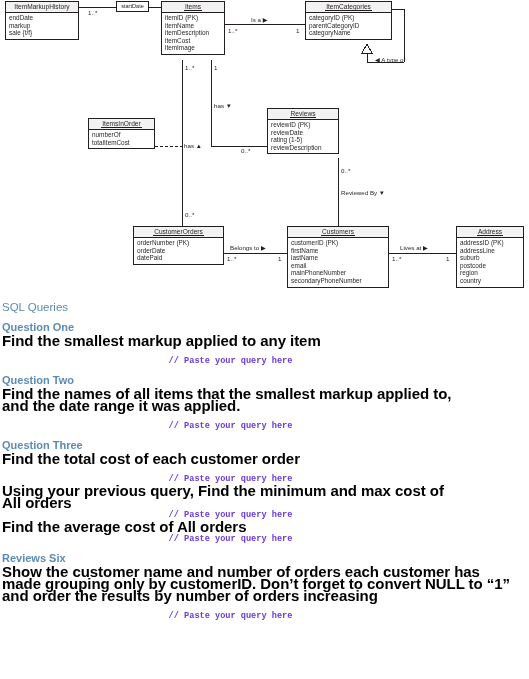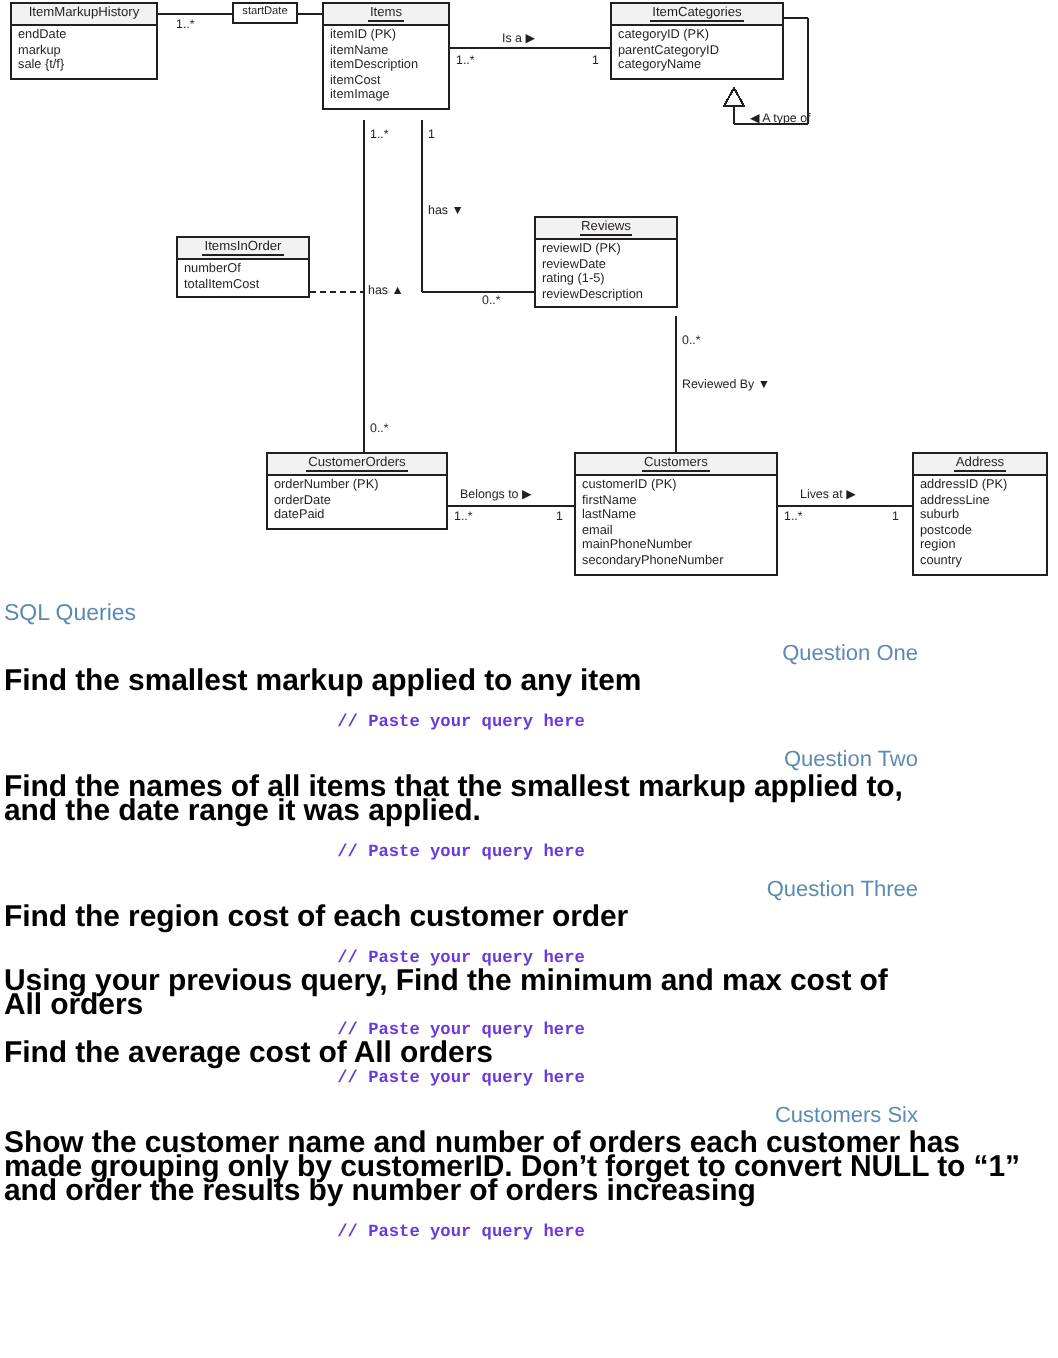--- a/index.html
+++ b/index.html
@@ -82,22 +82,21 @@
     line-height:14px;
     color:#5b8bb5;
     margin:0 0 2px 2px;
     font-weight:normal;
   }
   .h2{
     font-size:11px;
     line-height:14px;
     color:#5b8bb5;
     margin:6px 0 1px 2px;
-    font-weight:normal;
-    text-align:right;
+    font-weight:bold;
   }
   .body{
     font-size:15px;
     line-height:12px;
     color:#000;
     margin:0 0 0 2px;
     font-weight:bold;
     letter-spacing:-0.05px;
   }
   .code{
@@ -286,28 +285,28 @@
   <div class="body">Find the smallest markup applied to any item</div>
   <div class="spacer"></div>
   <div class="code">// Paste your query here</div>
 
   <div class="h2">Question Two</div>
   <div class="body">Find the names of all items that the smallest markup applied to, and the date range it was applied.</div>
   <div class="spacer"></div>
   <div class="code">// Paste your query here</div>
 
   <div class="h2">Question Three</div>
-  <div class="body">Find the region cost of each customer order</div>
+  <div class="body">Find the total cost of each customer order</div>
   <div class="spacer"></div>
   <div class="code">// Paste your query here</div>
 
   <div class="body">Using your previous query, Find the minimum and max cost of All orders</div>
   <div class="code">// Paste your query here</div>
 
   <div class="body">Find the average cost of All orders</div>
   <div class="code">// Paste your query here</div>
 
-  <div class="h2">Customers Six</div>
+  <div class="h2">Reviews Six</div>
   <div class="body" style="width:519px;">Show the customer name and number of orders each customer has made grouping only by customerID.  Don’t forget to convert NULL to “1” and order the results by number of orders increasing</div>
   <div class="spacer"></div>
   <div class="code">// Paste your query here</div>
 
 </div>
 
 </body></html>

